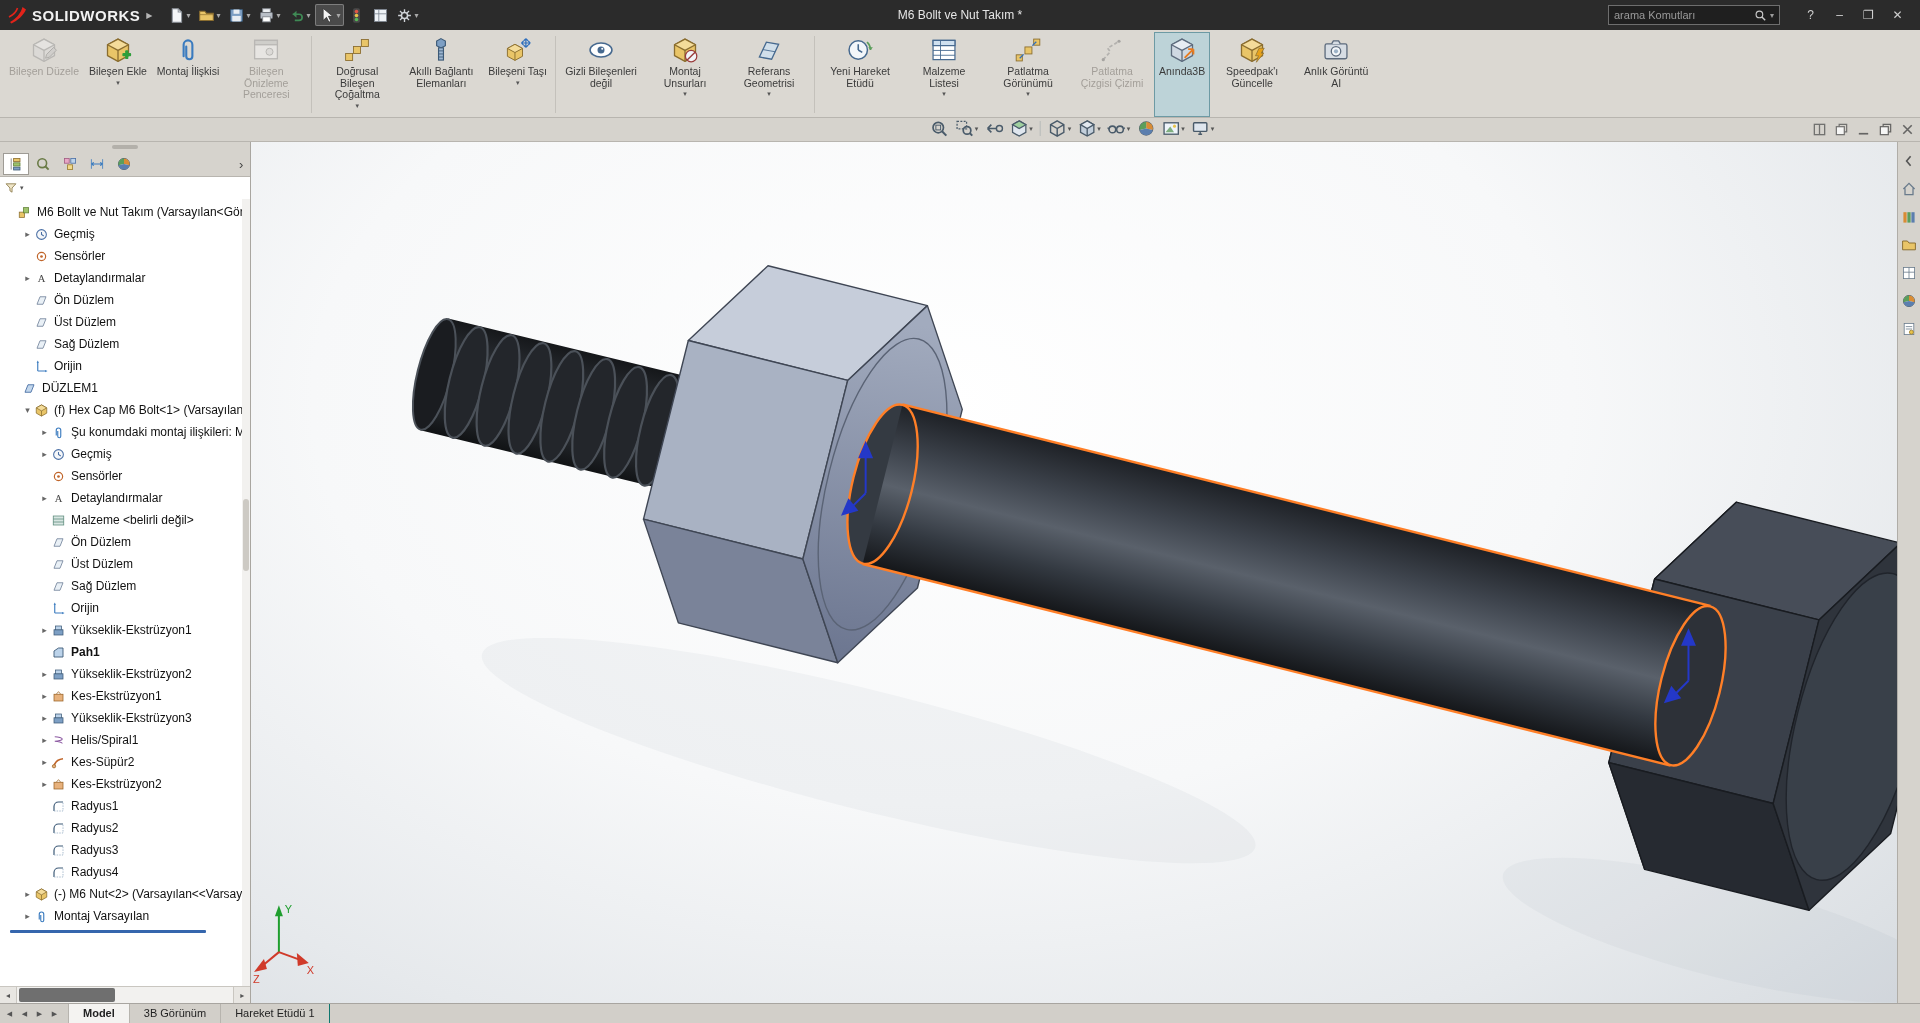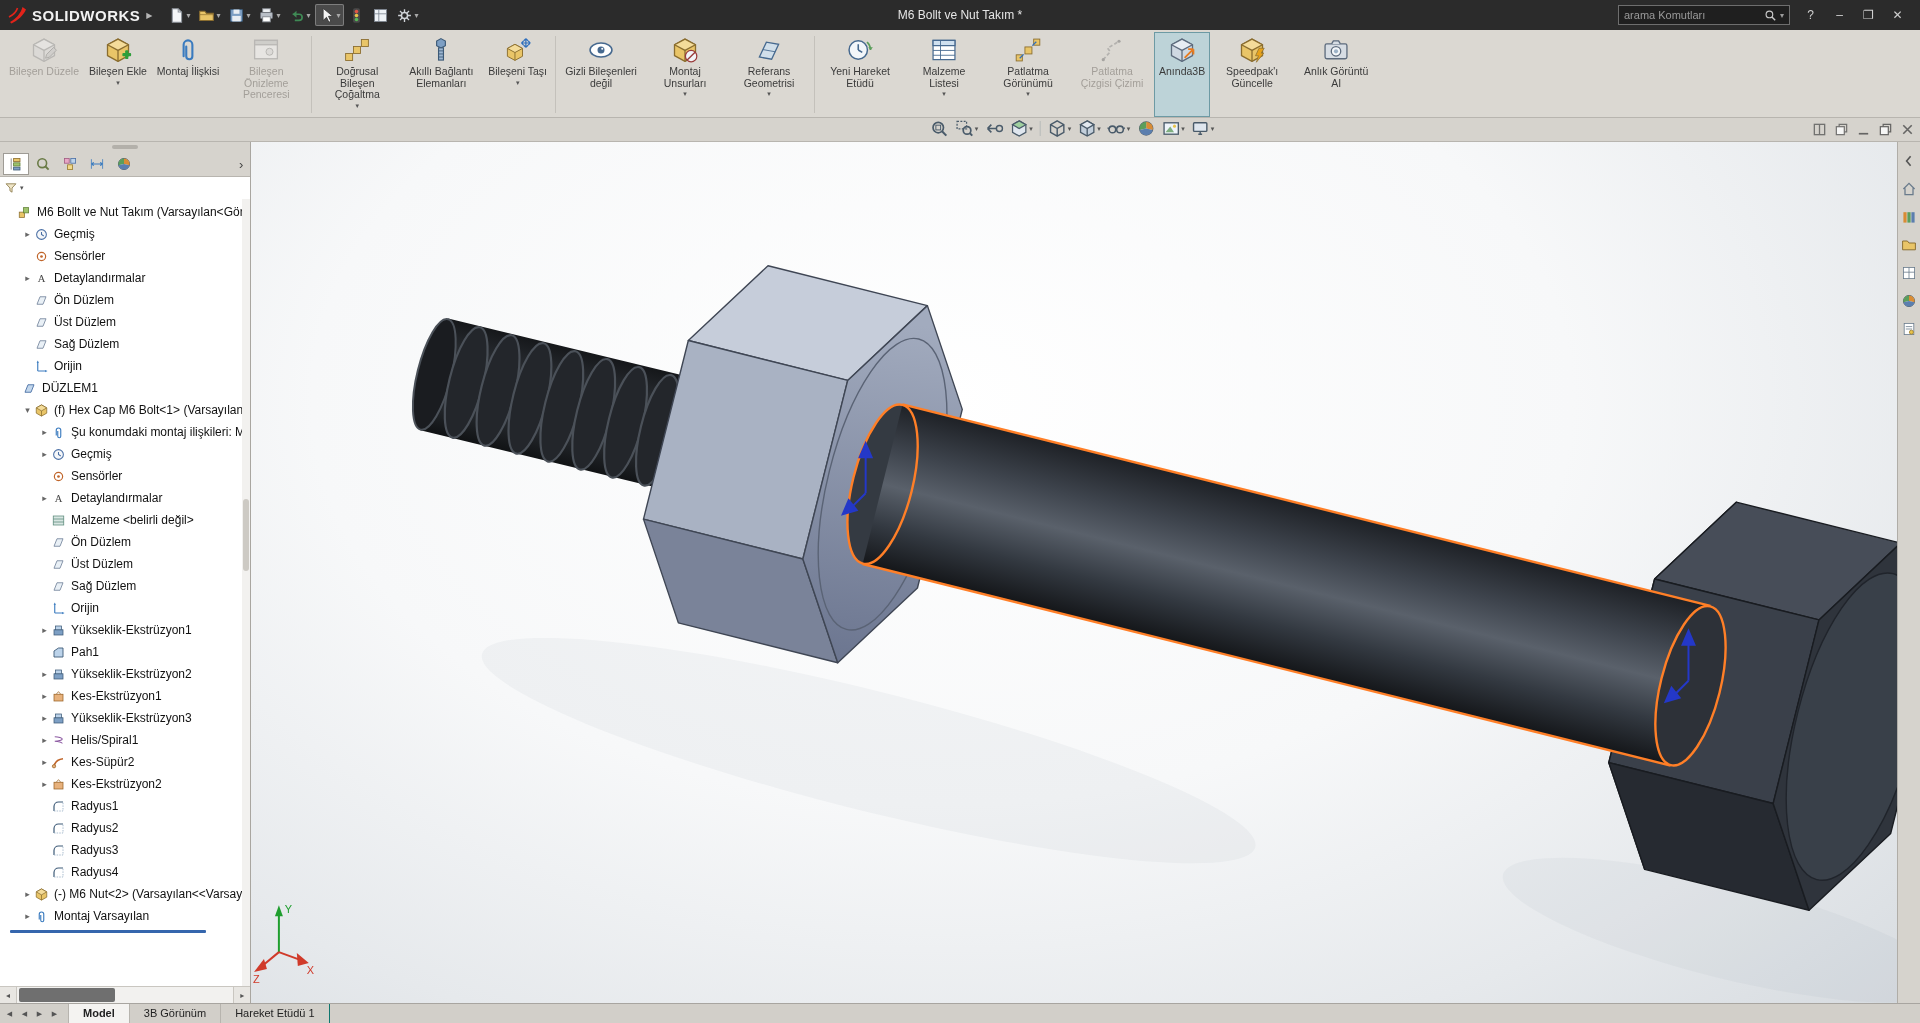--- a/index.html
+++ b/index.html
@@ -10,21 +10,21 @@
 
 .titlebar{flex:0 0 30px;background:#2b2b2b;display:flex;align-items:center;padding:0 8px;position:relative;}
 .logo{display:flex;align-items:center;gap:4px;}
 .logotext{color:#f2f2f2;font-size:15px;font-weight:bold;letter-spacing:.5px;}
 .menuarrow{color:#b5b5b5;font-size:8px;margin:0 12px 0 6px;}
 .qtools{display:flex;align-items:center;gap:1px;}
 .qtool{display:flex;align-items:center;height:22px;padding:0 3px;border-radius:2px;}
 .qtool.pressed{background:#4a4a4a;box-shadow:inset 0 0 0 1px #7d7d7d;}
 .qcaret{color:#a8a8a8;font-size:8px;margin-left:2px;}
 .doctitle{position:absolute;left:50%;transform:translateX(-50%);color:#e6e6e6;font-size:12px;white-space:nowrap;}
-.tright{margin-left:auto;display:flex;align-items:center;gap:6px;}
+.tright{margin-left:auto;display:flex;align-items:center;gap:16px;}
 .searchbox{display:flex;align-items:center;width:172px;height:20px;background:#1f1f1f;border:1px solid #6e6e6e;padding:0 5px;}
 .searchbox input{flex:1;background:transparent;border:none;outline:none;color:#cfcfcf;font-size:11px;min-width:0;font-family:inherit;}
 .searchbox input::placeholder{color:#9a9a9a;}
 .scaret{color:#9a9a9a;font-size:8px;margin-left:3px;}
 .wbtns{display:flex;align-items:center;}
 .wbtn{color:#d0d0d0;font-size:12px;width:29px;height:24px;display:flex;align-items:center;justify-content:center;}
 
 
 .ribbon{flex:0 0 88px;background:#dbd8d2;border-bottom:1px solid #b8b5af;display:flex;align-items:stretch;padding:2px 4px 0;}
 .rbtn{display:flex;flex-direction:column;align-items:center;padding:4px 5px 1px;max-width:84px;min-width:50px;text-align:center;color:#3b3b3b;}
@@ -733,21 +733,21 @@
             <div class="trow" style="padding-left: 38px;">
               <span class="tarrow">▸</span>
               <span class="ticon">
                 <svg width="15" height="15" viewBox="0 0 20 20" style="display:block">
                   <rect x="4" y="9" width="12" height="7" fill="#7d9fc4" stroke="#3d5a77"></rect>
                   <rect x="6" y="4" width="8" height="5" fill="#bcd3ea" stroke="#3d5a77"></rect>
                 </svg>
               </span>
               <span class="tlabel">Yükseklik-Ekstrüzyon1</span>
             </div>
-            <div class="trow" style="padding-left: 38px;">
+            <div class="trow" style="padding-left: 38px; font-weight: bold;">
               <span class="tarrow"></span>
               <span class="ticon">
                 <svg width="15" height="15" viewBox="0 0 20 20" style="display:block">
                   <path d="M4 16 V8 L10 4 H16 V16 Z" fill="#bcd3ea" stroke="#3d5a77" stroke-width="1.2"></path>
                 </svg>
               </span>
               <span class="tlabel">Pah1</span>
             </div>
             <div class="trow" style="padding-left: 38px;">
               <span class="tarrow">▸</span>

